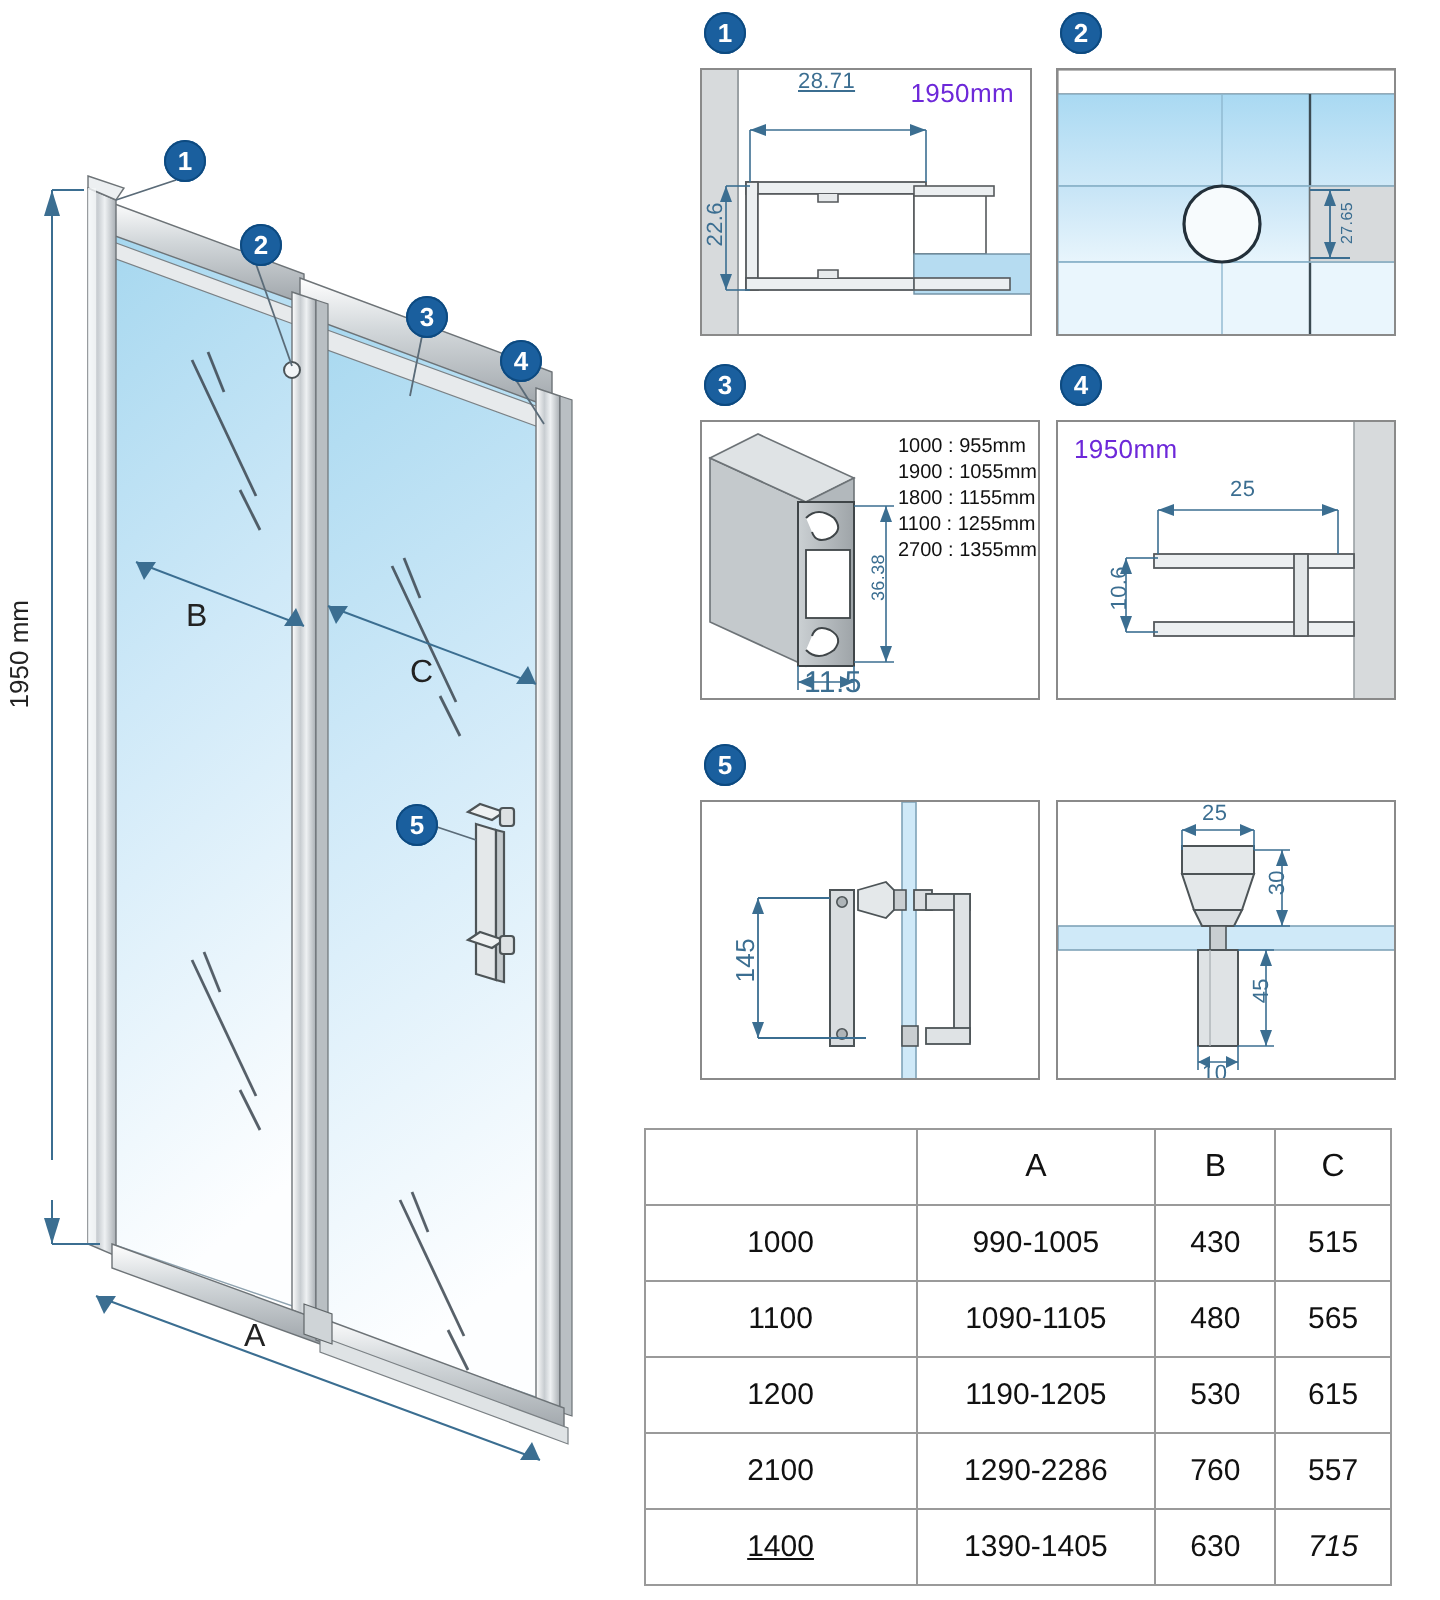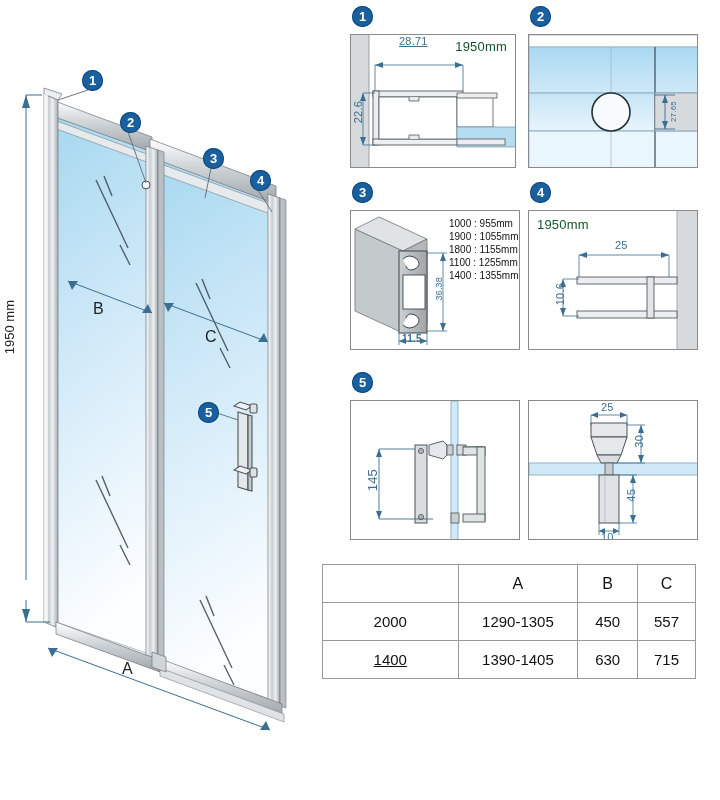--- a/index.html
+++ b/index.html
@@ -17,21 +17,21 @@
   .badge {
     width:21px; height:21px; border-radius:50%;
     background:#1a5f9e; color:#ffffff;
     font-size:13px; font-weight:bold;
     display:flex; align-items:center; justify-content:center;
     position:absolute;
     box-shadow:0 0 0 1px #0d4a80 inset;
     line-height:1;
   }
   .dimtext { color:#3b6e91; font-size:11px; letter-spacing:0.2px; }
-  .dimtext-dark { color:#14532d; }
+  .dimtext-dark { color:#6d28d9; }
   .vert { writing-mode:vertical-rl; transform:rotate(180deg); }
 
   
   #main-drawing {
     position:absolute; left:0; top:0; width:320px; height:790px;
   }
   #main-drawing svg { position:absolute; left:0; top:0; }
   .main-badge-1 { left:82px;  top:70px; }
   .main-badge-2 { left:120px; top:112px; }
   .main-badge-3 { left:203px; top:148px; }
@@ -74,21 +74,21 @@
   #spec-table th { font-size:16px; }
   #spec-table .c0 { width:136px; }
   #spec-table .c1 { width:120px; }
   #spec-table .c2 { width:60px; }
   #spec-table .c3 { width:58px; }
   tr.highlight td {
     border-top:3px solid #1414e0;
     border-bottom:3px solid #1414e0;
   }
   tr.highlight td:first-child { border-left:3px solid #1414e0;text-decoration:underline; }
-  tr.highlight td:last-child  { border-right:3px solid #1414e0; }
+  tr.highlight td:last-child  { border-right:3px solid #1414e0;font-style:italic; }
 </style>
 </head>
 <body>
 
 <div id="main-drawing">
 
   <svg width="320" height="790" viewBox="0 0 320 790">
     <defs>
       <linearGradient id="glassGrad" x1="0" y1="0" x2="0.15" y2="1">
         <stop offset="0%" stop-color="#a5d7ef"></stop>
@@ -323,27 +323,27 @@
 
       <g stroke="#3b6e91" stroke-width="0.8" fill="none">
         <line x1="48" y1="130" x2="76" y2="130"></line>
         <line x1="48" y1="122" x2="48" y2="134"></line>
         <line x1="76" y1="122" x2="76" y2="134"></line>
       </g>
       <polygon points="48,130 55,127 55,133" fill="#3b6e91"></polygon>
       <polygon points="76,130 69,127 69,133" fill="#3b6e91"></polygon>
     </svg>
     <div class="dimtext vert" style="position:absolute; left:83px; top:66px; font-size:9px;">36.38</div>
-    <div class="dimtext" style="position:absolute; left:51px; top:122px; font-size:10px;font-weight:bold;">11.5</div>
+    <div class="dimtext" style="position:absolute; left:51px; top:122px; font-size:15px;">11.5</div>
     <div style="position:absolute; left:98px; top:6px; font-size:10px; line-height:13px; color:#111;">
       <div>1000 : 955mm</div>
       <div>1900 : 1055mm</div>
       <div>1800 : 1155mm</div>
       <div>1100 : 1255mm</div>
-      <div>1400 : 1355mm</div>
+      <div>2700 : 1355mm</div>
     </div>
   </div>
 </div>
 
 <div class="panel" style="left:522px; top:182px; width:176px; height:172px;">
   <div class="badge" style="left:8px; top:0;">4</div>
   <div class="panel-box" style="left:6px; top:28px; width:170px; height:140px;">
     <svg width="170" height="140" viewBox="0 0 170 140">
       <rect x="148" y="0" width="22" height="140" fill="#d7dadc"></rect>
       <line x1="148" y1="0" x2="148" y2="140" stroke="#9aa0a4" stroke-width="0.8"></line>
@@ -464,23 +464,41 @@
   <thead>
     <tr>
       <th class="c0"></th>
       <th class="c1">A</th>
       <th class="c2">B</th>
       <th class="c3">C</th>
     </tr>
   </thead>
   <tbody>
     <tr>
-      <td>2000</td>
-      <td>1290-1305</td>
-      <td>450</td>
+      <td>1000</td>
+      <td>990-1005</td>
+      <td>430</td>
+      <td>515</td>
+    </tr>
+    <tr>
+      <td>1100</td>
+      <td>1090-1105</td>
+      <td>480</td>
+      <td>565</td>
+    </tr>
+    <tr>
+      <td>1200</td>
+      <td>1190-1205</td>
+      <td>530</td>
+      <td>615</td>
+    </tr>
+    <tr>
+      <td>2100</td>
+      <td>1290-2286</td>
+      <td>760</td>
       <td>557</td>
     </tr>
     <tr class="highlight">
       <td>1400</td>
       <td>1390-1405</td>
       <td>630</td>
       <td>715</td>
     </tr>
   </tbody>
 </table>

